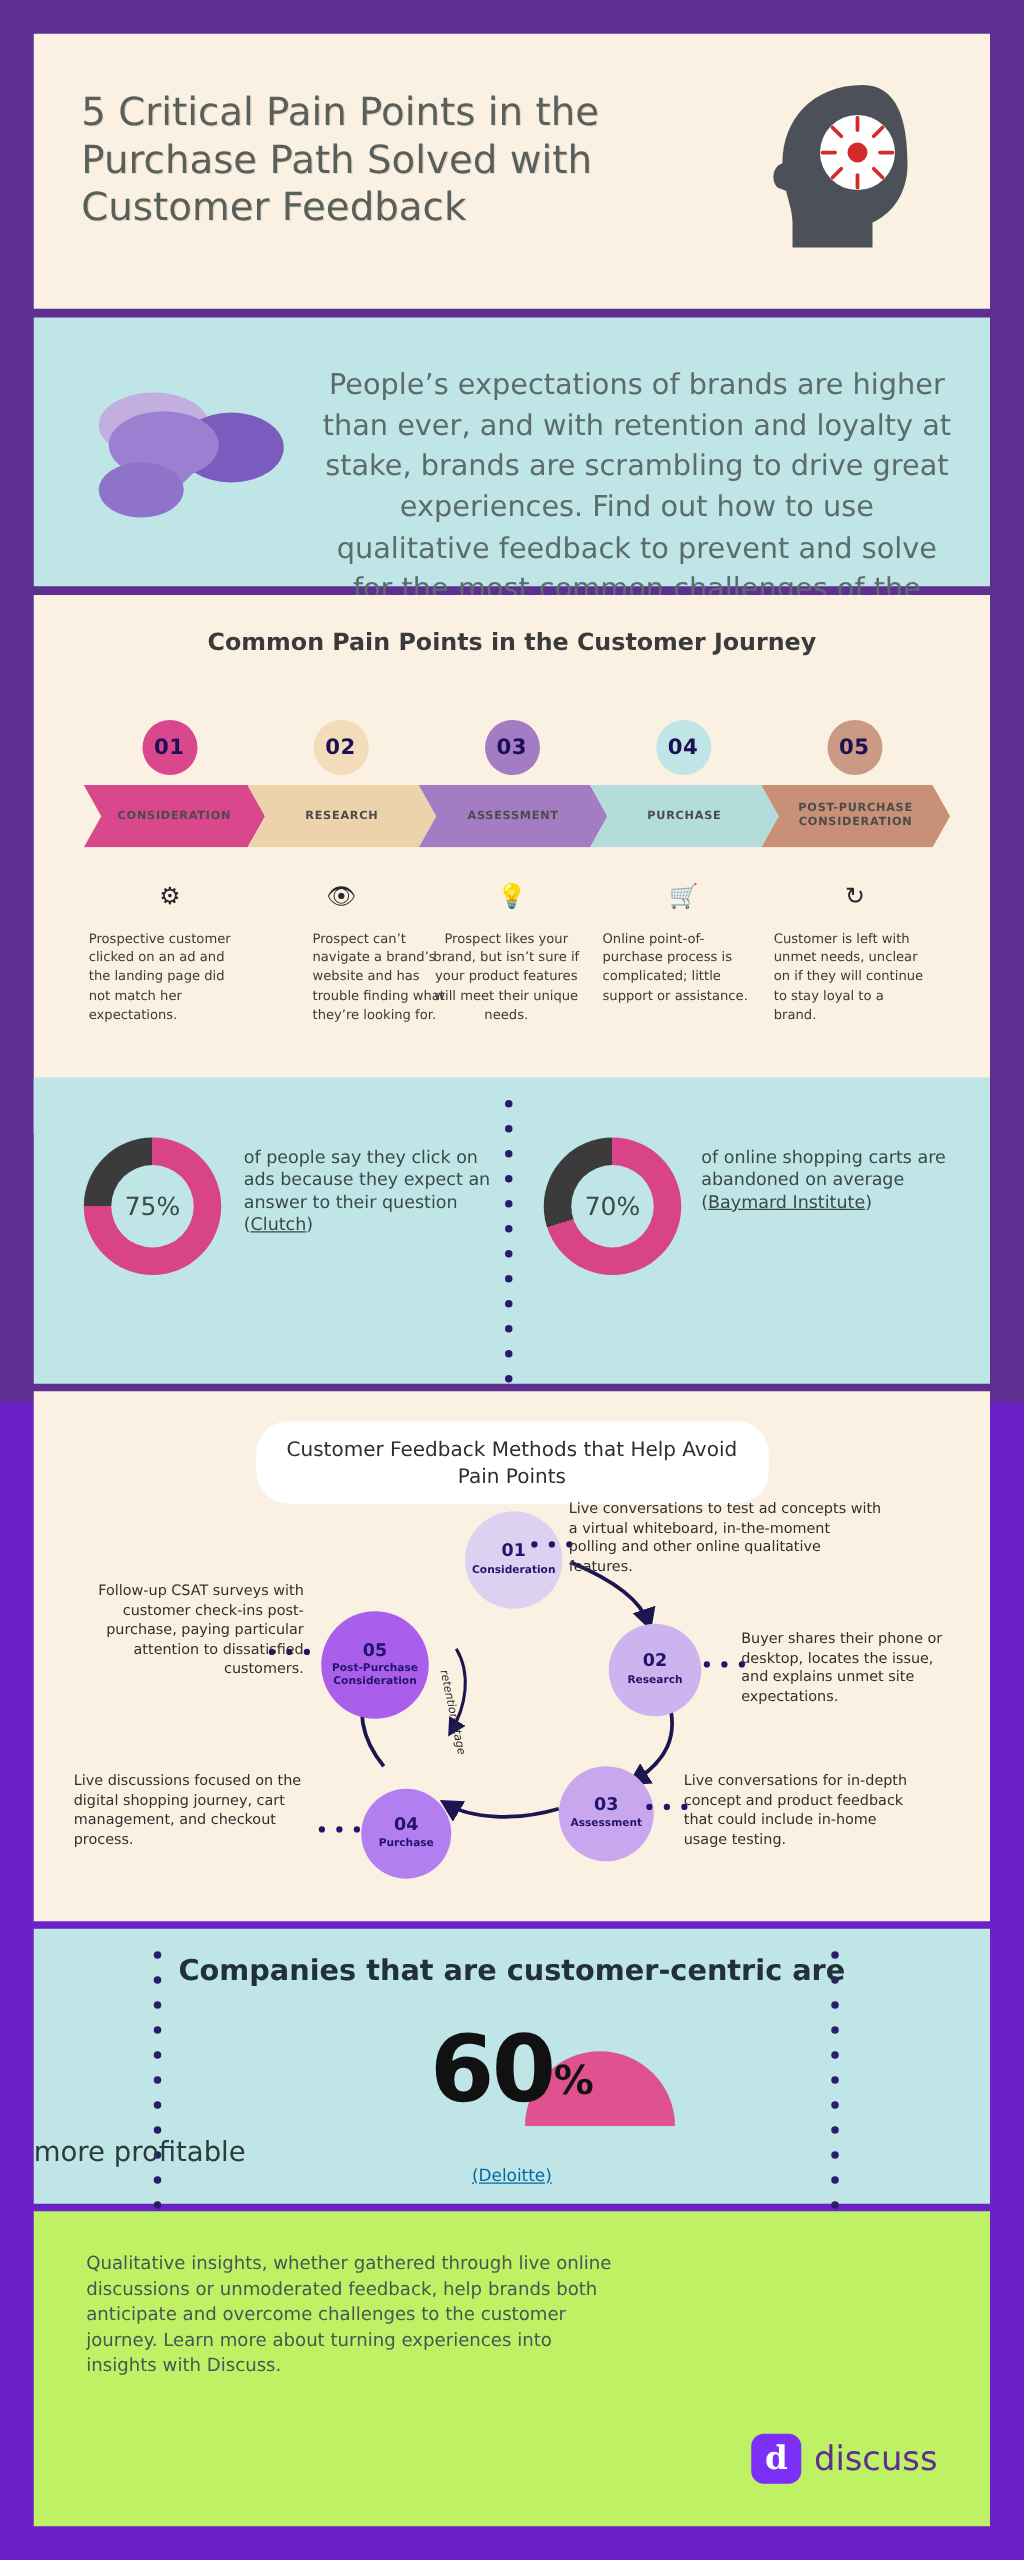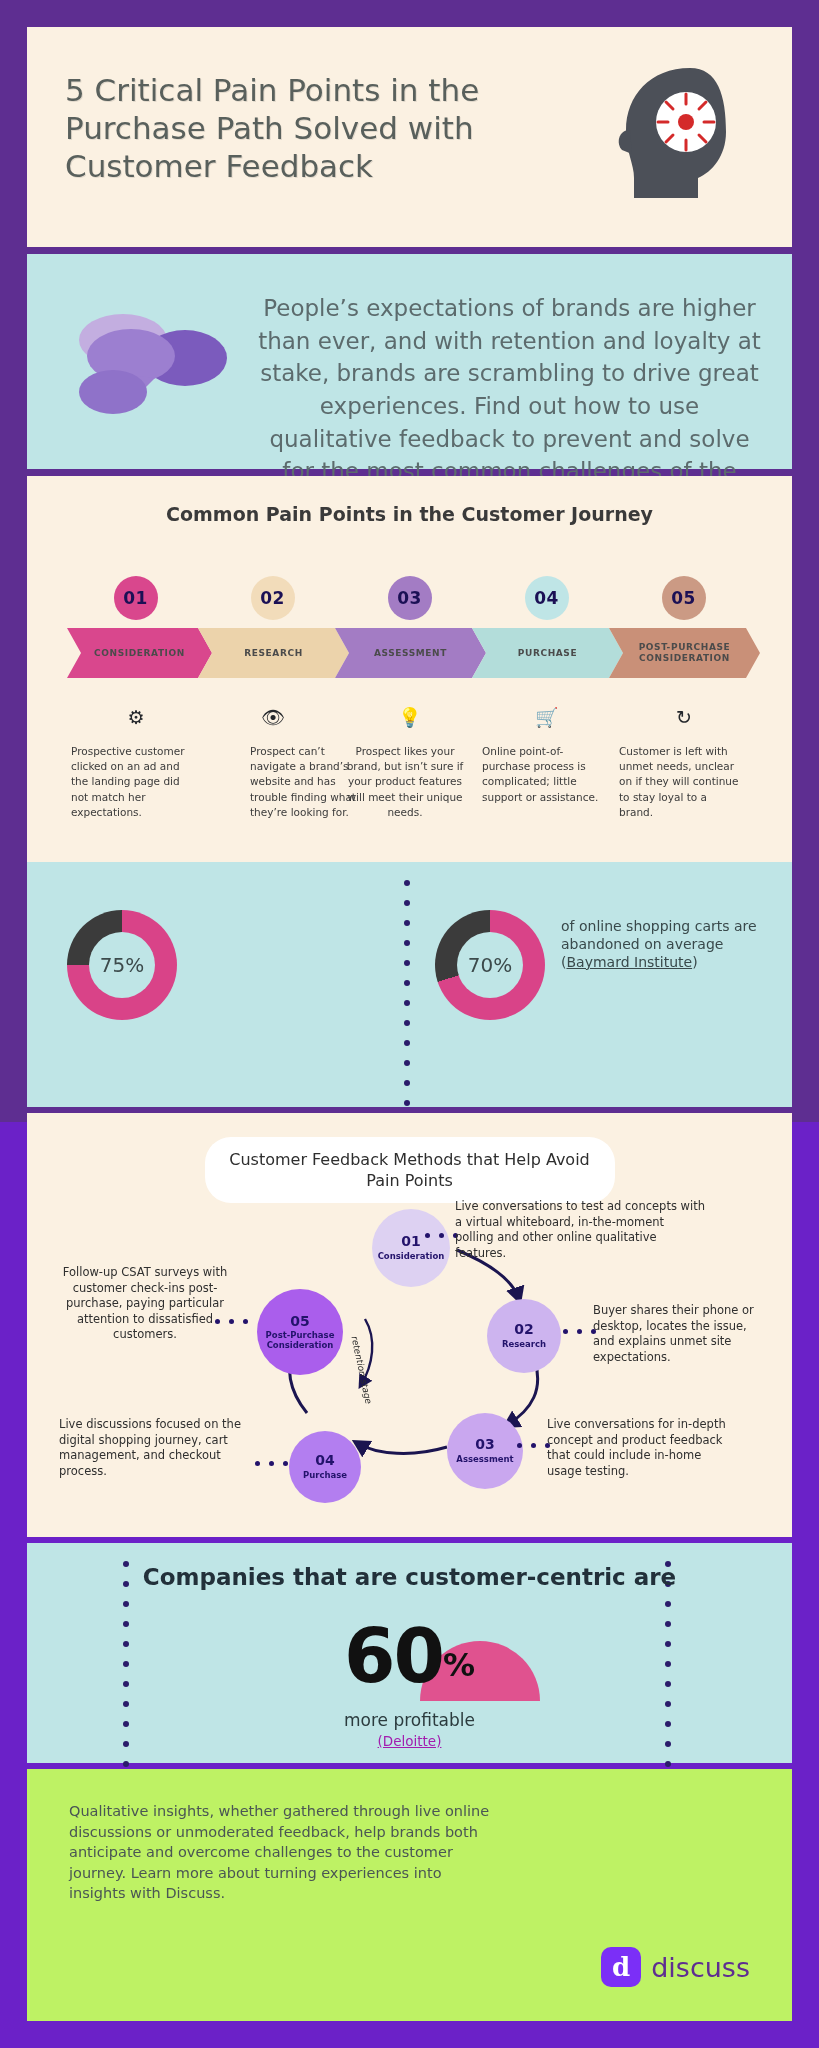--- a/index.html
+++ b/index.html
@@ -99,24 +99,24 @@
   .m-dots i { width:5px; height:5px; border-radius:50%; background:#23136b; display:block; }
   .retention { position:absolute; font-size:9px; color:#2b2b2b; font-style:italic; }
 
   
   .big { top:1543px; height:220px; background:#bfe5e6; }
   .big h3 { position:absolute; left:0; right:0; top:20px; text-align:center;
     font-size:23px; line-height:1.25; font-weight:700; color:#22303a; }
   .bignum { position:absolute; left:0; right:0; top:78px; text-align:center; }
   .bignum .sixty { font-size:74px; font-weight:800; color:#111; letter-spacing:-2px; line-height:.95; }
   .bignum .pct { font-size:32px; font-weight:800; color:#111; vertical-align:super; }
-  .big .sub { position:absolute; left:0; right:0; top:167px; text-align:center;
-    font-size:17px; color:#2b3b3e; }
+  .big .sub { position:absolute; left:0; right:0; top:167px; 
+    font-size:22px; color:#2b3b3e; }
   .big .src { position:absolute; left:0; right:0; top:190px; text-align:center;
-    font-size:13.5px; color:#a21caf; text-decoration:underline; }
+    font-size:13.5px; color:#0369a1; text-decoration:underline; }
 
   
   .footer { top:1769px; height:252px; background:#bef264; }
   .footer p { position:absolute; left:42px; top:32px; width:430px;
     font-size:14.5px; line-height:1.42; color:#4a5654; }
   .logo { position:absolute; right:42px; bottom:34px; display:flex; align-items:center; gap:10px; }
   .logo .mark { width:40px; height:40px; border-radius:10px; background:#7b2ff7;
     display:flex; align-items:center; justify-content:center;
     color:#fff; font-size:26px; font-weight:700; font-family:"DejaVu Serif", serif; }
   .logo .word { font-size:27px; color:#5e2e91; font-weight:400;text-align:right; }
@@ -192,20 +192,23 @@
         <div class="pp-desc" style="left: 552px;">Customer is left with unmet needs, unclear on if they will continue to stay loyal to a brand.</div>
       </div>
   </section>
 
   <section class="inner stats">
     <div class="donut-wrap" style="left:40px;">
       <div class="donut" id="donut0" style="background: conic-gradient(rgb(217, 67, 136) 0deg, rgb(217, 67, 136) 270deg, rgb(59, 59, 59) 270deg, rgb(59, 59, 59) 360deg);">
           <div class="hole">75%</div>
         </div>
     </div>
+    <div class="stat-text" style="left:168px;">
+      <span>of people say they click on ads because they expect an answer to their question (</span><u>Clutch</u><span>)</span>
+    </div>
 
     <div class="dotcol" style="left:377px; top:18px;">
         <i></i>
         <i></i>
         <i></i>
         <i></i>
         <i></i>
         <i></i>
         <i></i>
         <i></i>
@@ -287,21 +290,21 @@
     <div class="m-dots" style="left:188px; top:206px;">
         <i></i>
         <i></i>
         <i></i>
       </div>
 
     <div class="m-text" style="left:428px; top:86px; width:250px;">Live conversations to test ad concepts with a virtual whiteboard, in-the-moment polling and other online qualitative features.</div>
     <div class="m-text" style="left:566px; top:190px; width:168px;">Buyer shares their phone or desktop, locates the issue, and explains unmet site expectations.</div>
     <div class="m-text" style="left:520px; top:304px; width:186px;">Live conversations for in-depth concept and product feedback that could include in-home usage testing.</div>
     <div class="m-text" style="left:32px; top:304px; width:186px; text-align:left;">Live discussions focused on the digital shopping journey, cart management, and checkout process.</div>
-    <div class="m-text" style="left:20px; top:152px; width:196px; text-align:center;">Follow-up CSAT surveys with customer check-ins post-purchase, paying particular attention to dissatisfied customers.</div>
+    <div class="m-text" style="left:20px; top:152px; width:196px; text-align:right;">Follow-up CSAT surveys with customer check-ins post-purchase, paying particular attention to dissatisfied customers.</div>
   </section>
 
   <section class="inner big">
     <div class="dotcol" style="left:96px; top:18px;">
         <i></i>
         <i></i>
         <i></i>
         <i></i>
         <i></i>
         <i></i>

